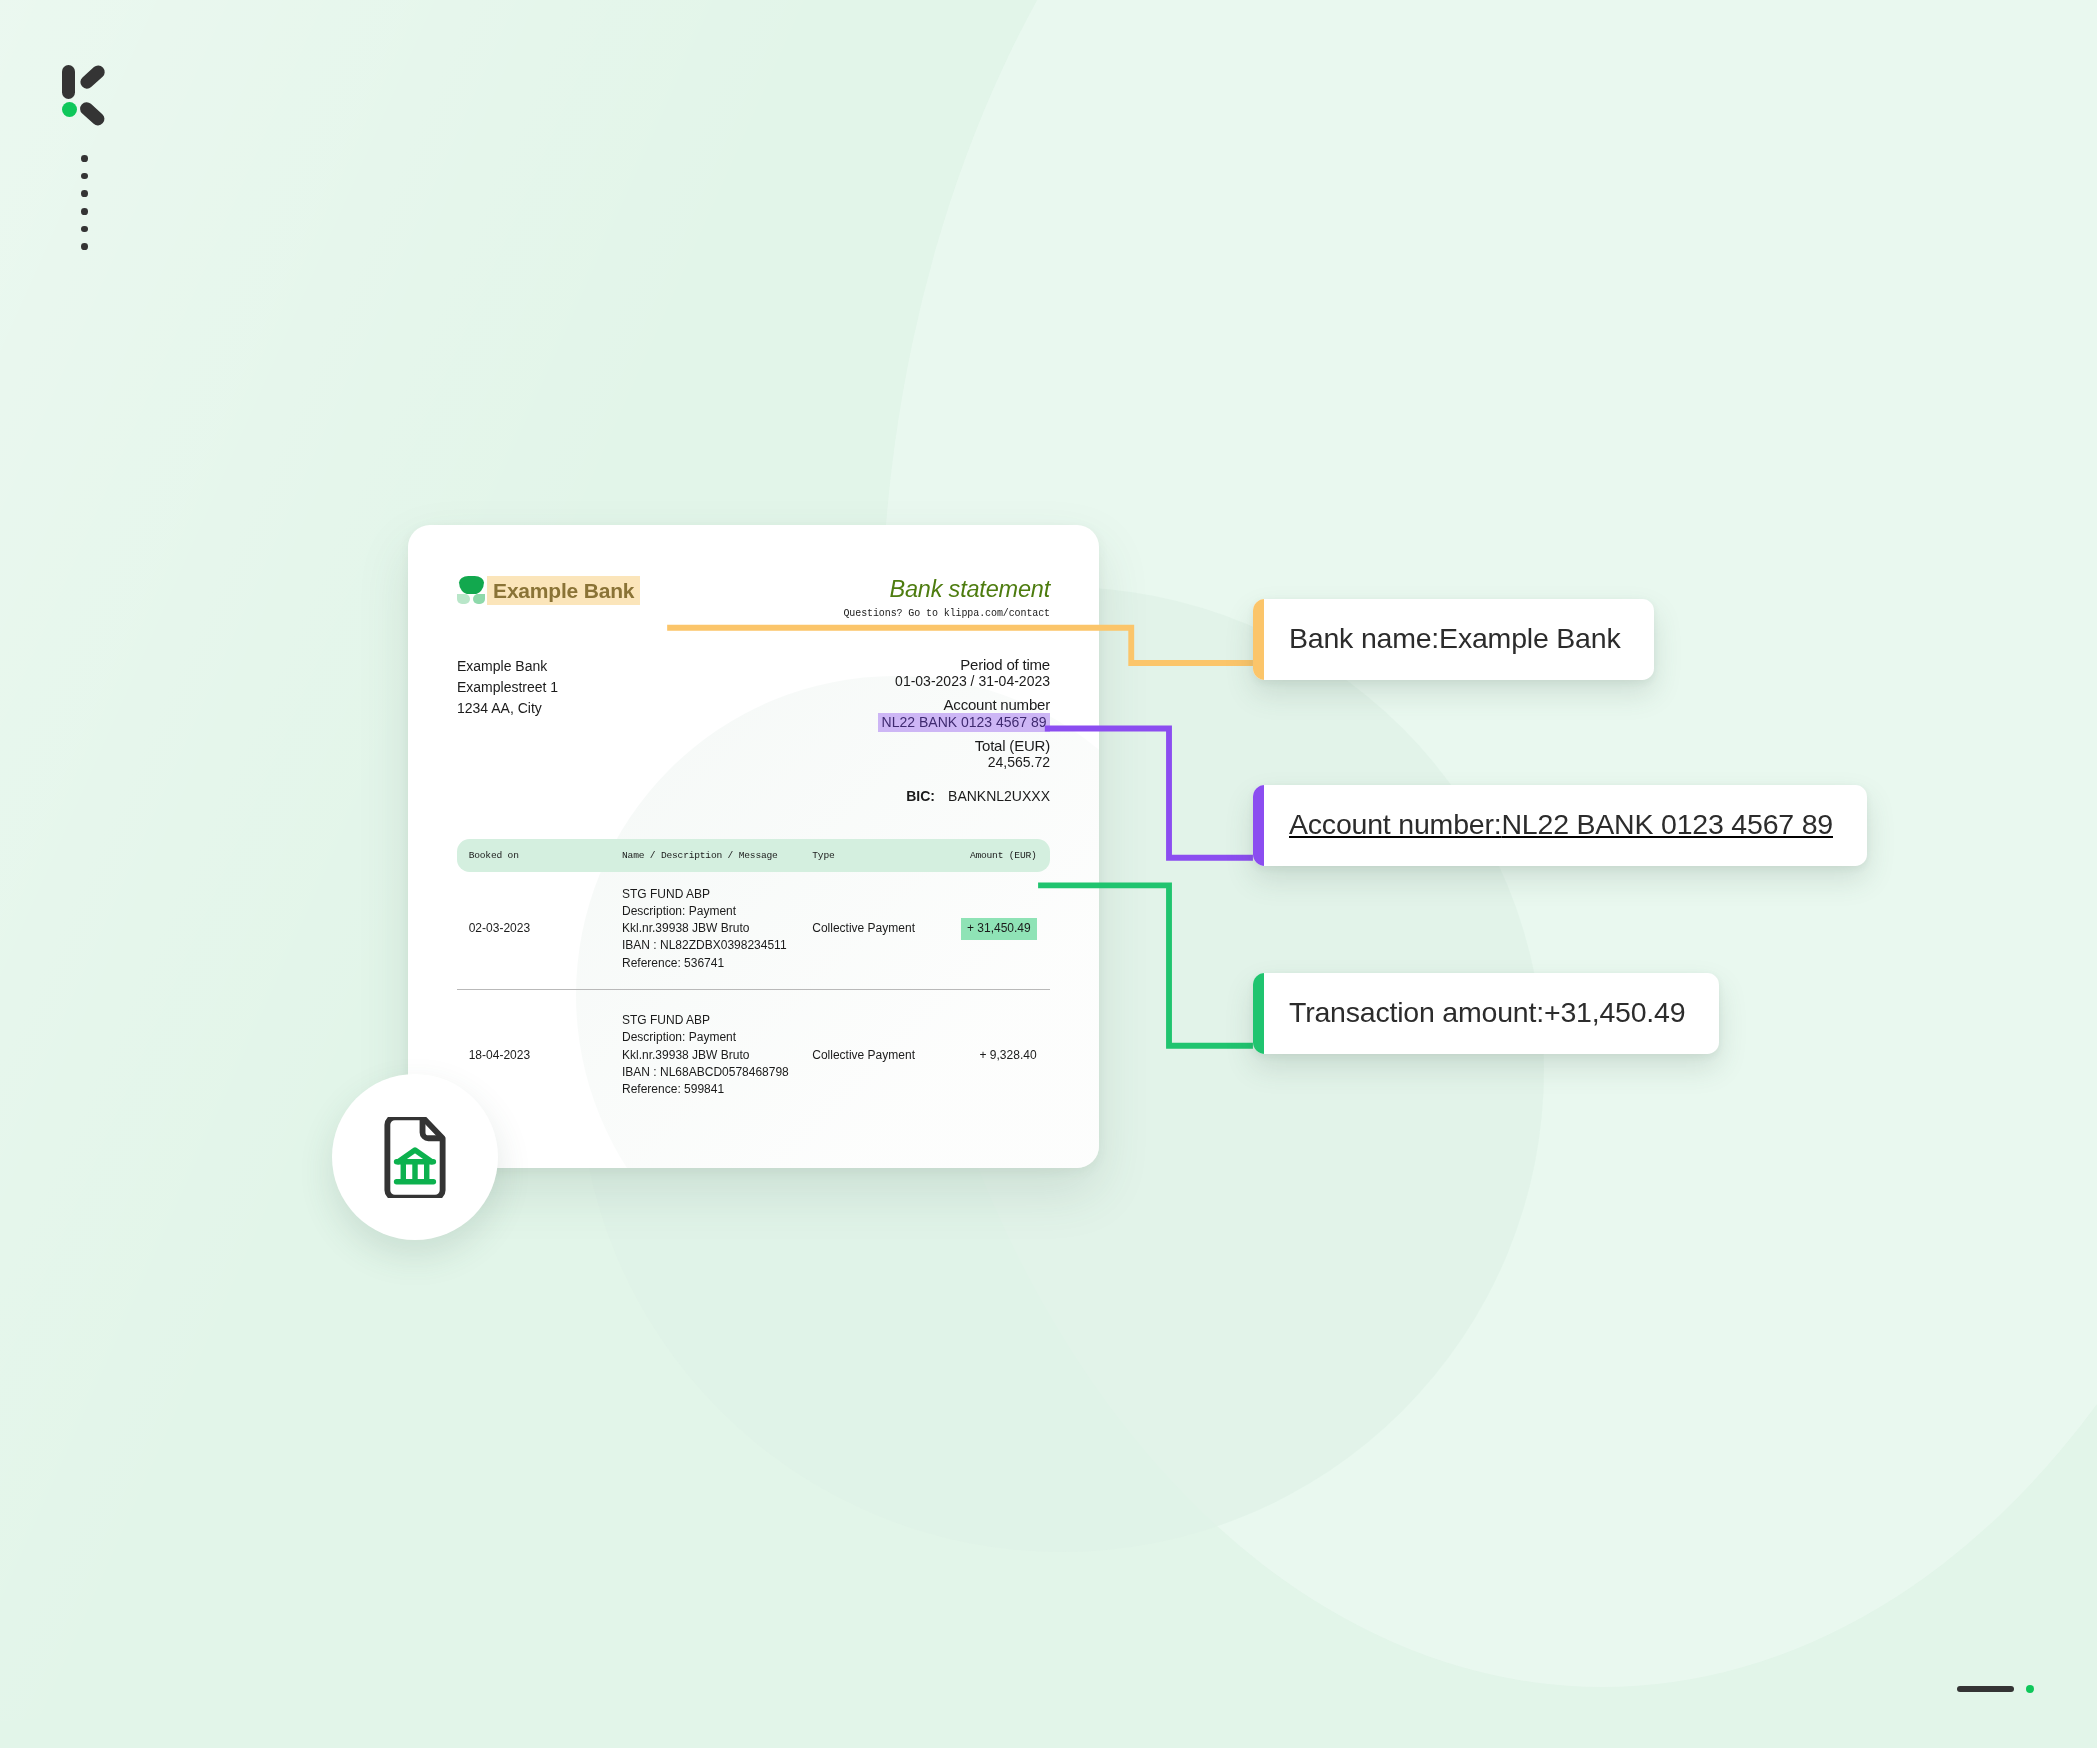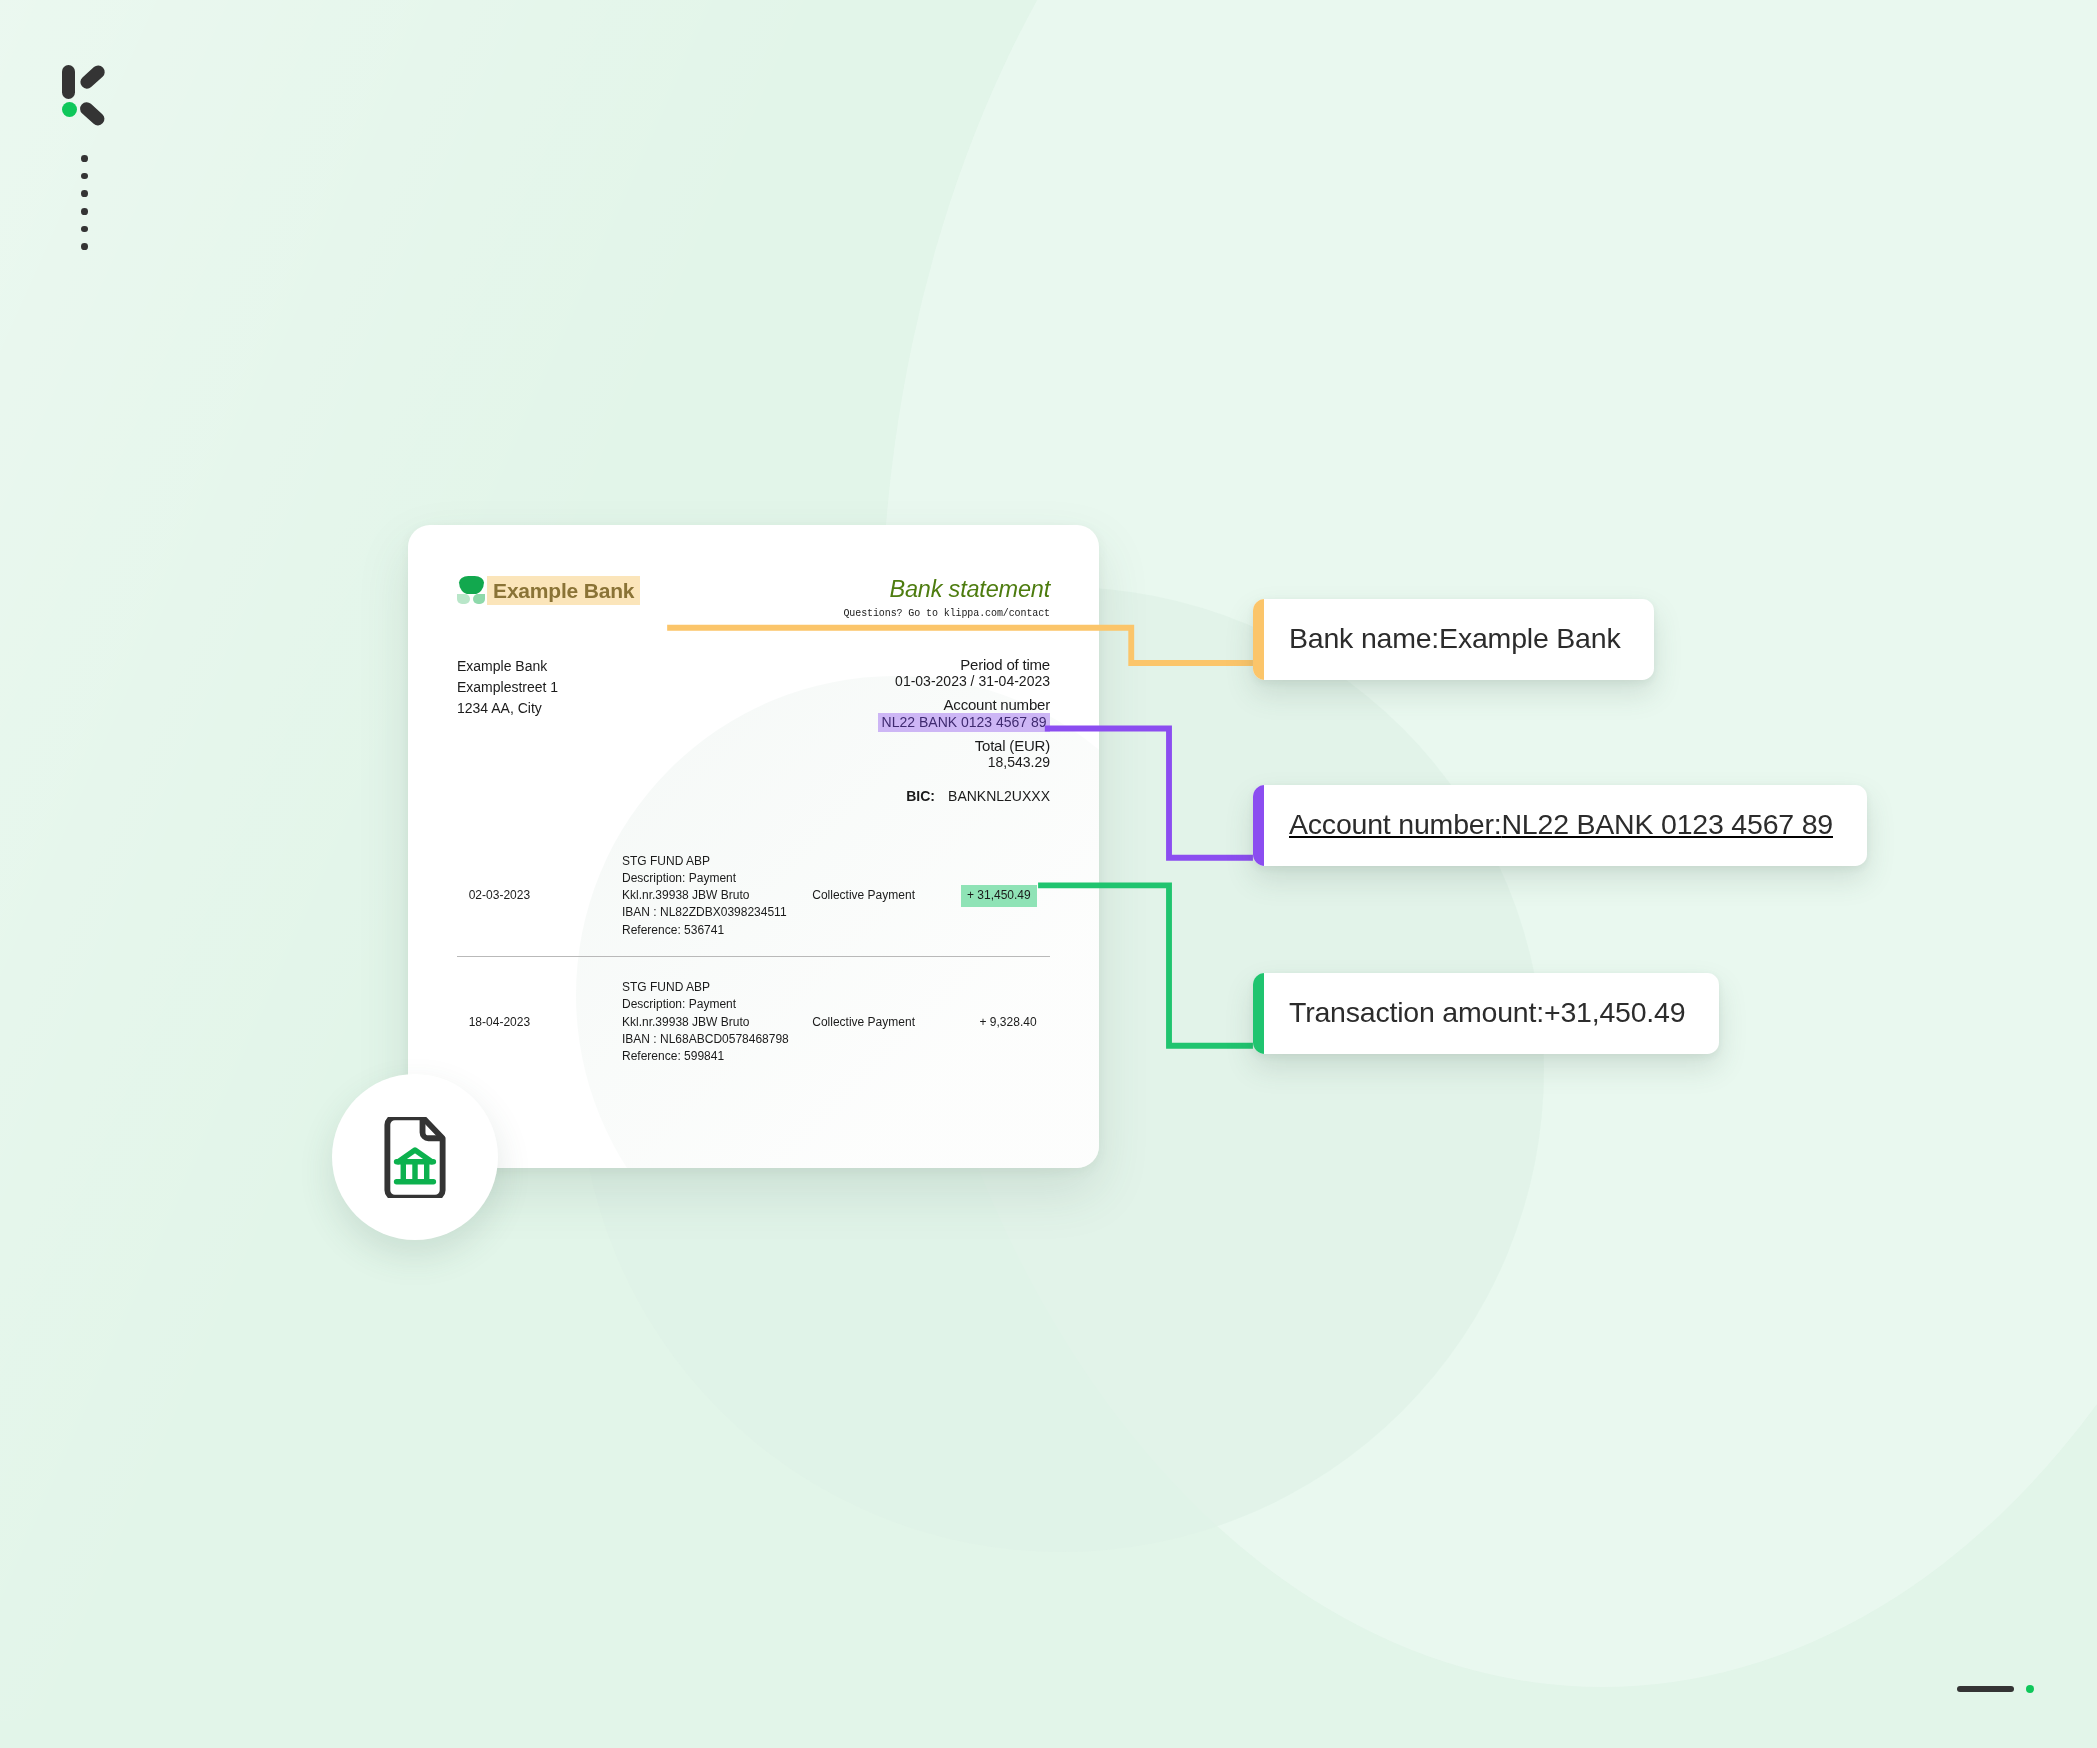--- a/index.html
+++ b/index.html
@@ -430,30 +430,36 @@
           <div class="meta-value">01-03-2023 / 31-04-2023</div>
         </div>
         <div class="meta-group">
           <div class="meta-label">Account number</div>
           <div class="meta-value">
             <span class="acct-hl">NL22 BANK 0123 4567 89</span>
           </div>
         </div>
         <div class="meta-group">
           <div class="meta-label">Total (EUR)</div>
-          <div class="meta-value">18,543.29</div>
+          <div class="meta-value">24,565.72</div>
         </div>
         <div class="bic-row">
           <b>BIC:</b>
           <span class="v">BANKNL2UXXX</span>
         </div>
       </div>
     </div>
 
     <div class="txn-table">
+      <div class="txn-head">
+        <div class="c-date">Booked on</div>
+        <div class="c-desc">Name / Description / Message</div>
+        <div class="c-type">Type</div>
+        <div class="c-amount">Amount (EUR)</div>
+      </div>
 
       <div class="txn-row">
         <div class="c-date">02-03-2023</div>
         <div class="c-desc">
           <span>STG FUND ABP</span>
           <span>Description: Payment</span>
           <span>Kkl.nr.39938 JBW Bruto</span>
           <span>IBAN : NL82ZDBX0398234511</span>
           <span>Reference: 536741</span>
         </div>

